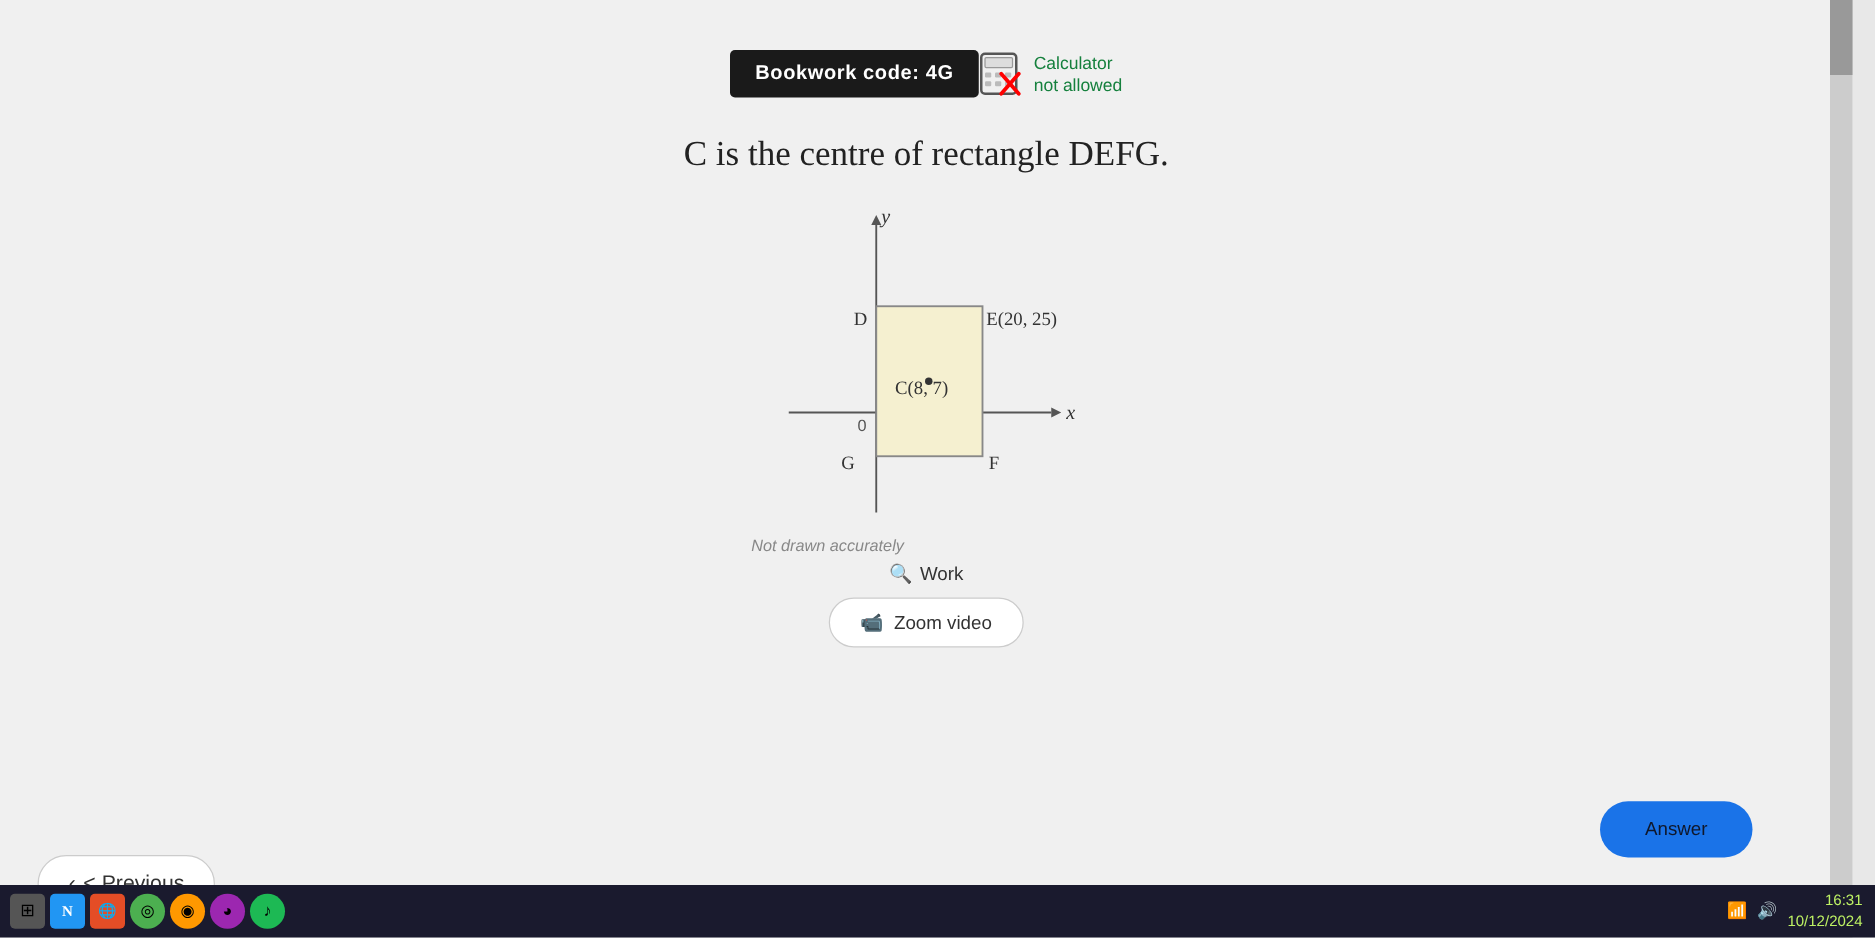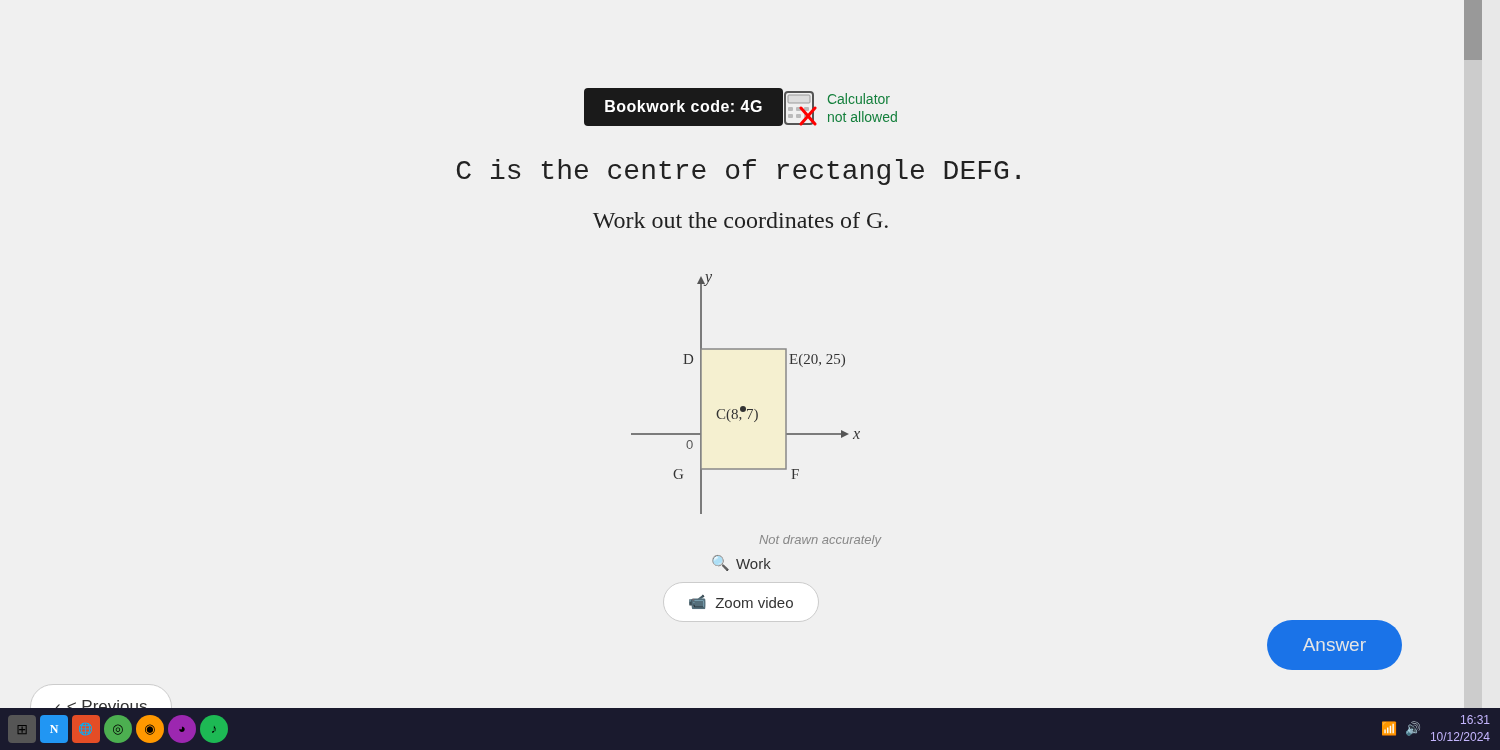--- a/index.html
+++ b/index.html
@@ -39,24 +39,23 @@
       position: absolute;
       top: 0;
       width: 100%;
       height: 60px;
       background: #999;
     }
 
     
     .header-row {
       display: flex;
-      align-items: flex-end;
+      align-items: center;
       gap: 0;
       margin-bottom: 30px;
-      margin-top: 48px;
     }
 
     .bookwork-badge {
       background: #1a1a1a;
       color: white;
       padding: 10px 20px;
       border-radius: 4px;
       font-family: Arial, sans-serif;
       font-size: 16px;
       font-weight: bold;
@@ -88,21 +87,20 @@
       flex-direction: column;
       line-height: 1.3;
     }
 
     
     .question-title {
       font-size: 28px;
       color: #222;
       margin-bottom: 20px;
       font-weight: normal;
-      font-family: Liberation Mono, monospace;
     }
 
     .question-subtitle {
       font-size: 24px;
       color: #222;
       margin-bottom: 30px;
       font-weight: normal;
     }
 
     
@@ -112,21 +110,21 @@
       height: 260px;
       margin-bottom: 20px;
     }
 
     .diagram-svg {
       width: 100%;
       height: 100%;
     }
 
     .not-drawn {
-      text-align: right;
+      text-align: left;
       font-family: Arial, sans-serif;
       font-size: 13px;
       color: #888;
       margin-top: 4px;
       font-style: italic;
     }
 
     
     .bottom-row {
       display: flex;
@@ -158,29 +156,29 @@
       padding: 10px 24px;
       font-family: Arial, sans-serif;
       font-size: 15px;
       color: #333;
       cursor: pointer;
     }
 
     
     .answer-btn {
       position: absolute;
-      bottom: 80px;
+      bottom: 64px;
       right: 80px;
       background: #1a73e8;
-      color: #e5e5e5;
+      color: #0f172a;
       border: none;
       border-radius: 25px;
       padding: 14px 36px;
       font-family: Arial, sans-serif;
-      font-size: 19px;
+      font-size: 15px;
       font-weight: 500;
       cursor: pointer;
     }
 
     
     .previous-btn {
       position: absolute;
       bottom: 20px;
       left: 30px;
       background: white;
@@ -190,21 +188,21 @@
       font-family: Arial, sans-serif;
       font-size: 17px;
       color: #333;
       cursor: pointer;
       display: flex;
       align-items: center;
       gap: 6px;
     }
 
     .taskbar-time {
-      color: #c4b5fd;
+      color: #bef264;
       font-family: Arial, sans-serif;
       font-size: 12px;
       text-align: right;
       line-height: 1.4;
     }
   </style>
 </head>
 <body>
 
 <div class="main-content">
@@ -238,21 +236,20 @@
       </div>
       <div class="calculator-text">
         <span>Calculator</span>
         <span>not allowed</span>
       </div>
     </div>
   </div>
 
   <div class="question-title">C is the centre of rectangle DEFG.</div>
 
-  <div class="question-subtitle">Work out the coordinates of G.</div>
 
   <div class="diagram-container">
     <svg class="diagram-svg" viewBox="0 0 280 260" xmlns="http://www.w3.org/2000/svg">
 
       <line x1="30" y1="170" x2="240" y2="170" stroke="#555" stroke-width="1.5"></line>
 
       <polygon points="240,166 248,170 240,174" fill="#555"></polygon>
 
       <line x1="100" y1="250" x2="100" y2="20" stroke="#555" stroke-width="1.5"></line>
 

